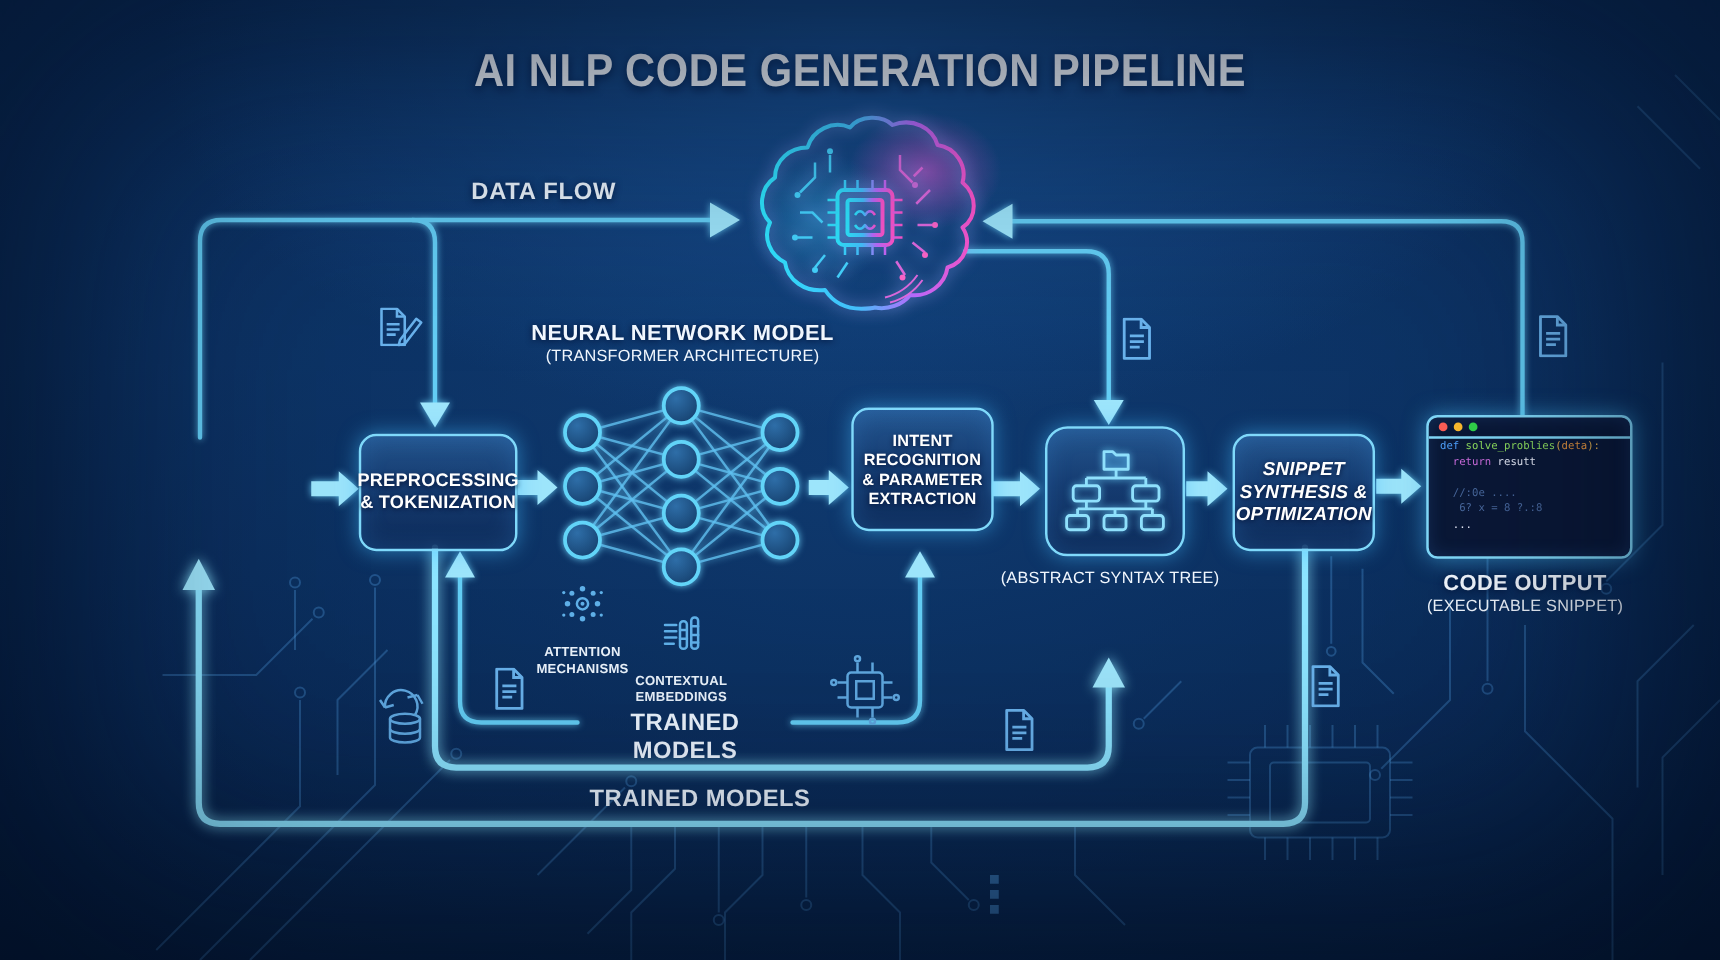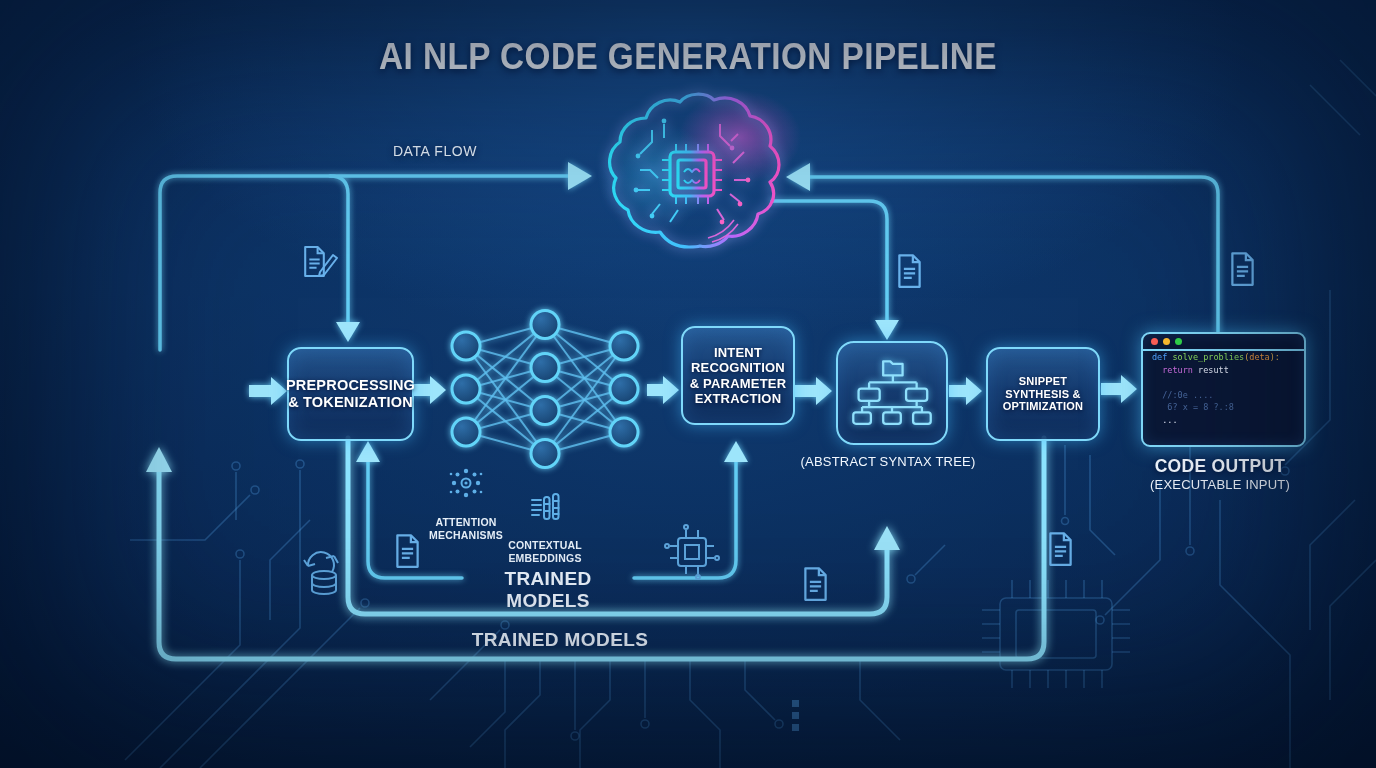--- a/index.html
+++ b/index.html
@@ -16,21 +16,21 @@
   .abs{position:absolute;}
   svg{display:block}
   .glowc{filter:drop-shadow(0 0 3px rgba(110,215,255,.85));}
   .glowb{filter:drop-shadow(0 0 5px rgba(140,230,255,.95));}
   .conn{stroke:#63cdf4;stroke-width:3.5;fill:none;stroke-linecap:round;}
   .conn-bright{stroke:#8ce4ff;stroke-width:5;fill:none;stroke-linecap:round;}
   .harrow{fill:#9de5fb;}
   .doc-icon{color:#69b2ec;}
   .page-title{left:0;top:36px;width:100%;text-align:center;font-size:37px;font-weight:700;
     letter-spacing:.5px;transform:scaleX(.9);text-shadow:0 2px 8px rgba(0,20,60,.8);}
-  .flow-label{font-size:14px;font-weight:400;letter-spacing:.6px;text-align:center;color:#edf6ff;
+  .flow-label{font-size:19px;font-weight:700;letter-spacing:.6px;text-align:center;color:#edf6ff;
     text-shadow:0 1px 6px rgba(0,20,60,.9);}
   .tm-label{font-size:19px;font-weight:600;letter-spacing:.4px;text-align:center;color:#edf6ff;}
   .node-box{
     border:2.5px solid #7fd9fb;border-radius:14px;
     background:linear-gradient(180deg,rgba(66,128,192,.42) 0%,rgba(24,62,116,.72) 45%,rgba(13,42,88,.88) 100%);
     box-shadow:0 0 16px rgba(70,190,255,.5), inset 0 0 20px rgba(70,160,240,.22);
     display:flex;flex-direction:column;align-items:center;justify-content:center;
     text-align:center;color:#fff;}
   .node-title{font-weight:700;white-space:pre-line;line-height:1.18;letter-spacing:.2px;
     text-shadow:0 1px 4px rgba(0,10,40,.8);}
@@ -314,40 +314,44 @@
         <rect x="70" y="45" width="24" height="14" rx="3"></rect>
         <path d="M28 59 V66 M82 59 V66 M20 66 H88 M20 66 V72 M54 66 V72 M88 66 V72"></path>
         <rect x="10" y="72" width="20" height="13" rx="3"></rect>
         <rect x="44" y="72" width="20" height="13" rx="3"></rect>
         <rect x="78" y="72" width="20" height="13" rx="3"></rect>
       </g>
     </svg>
   </div>
 
   <div class="abs node-box" style="left:986px;top:347px;width:110px;height:90px;">
-    <div class="node-title" style="font-size:11px;">SNIPPET
+    <div class="node-title" style="font-size:15px;font-style:italic;">SNIPPET
 SYNTHESIS &amp;
 OPTIMIZATION</div>
   </div>
 
   <div class="abs code-window">
     <div class="titlebar">
       <span class="wdot r"></span>
       <span class="wdot y"></span>
       <span class="wdot g"></span>
     </div>
     <div class="code-body"><div class="code-line"><span class="tok-kw">def </span><span class="tok-fn">solve_problies</span><span class="tok-pr">(</span><span class="tok-ar">deta</span><span class="tok-pr">):</span></div><div class="code-line"><span class="tok-pl">  </span><span class="tok-kw2">return </span><span class="tok-pl">resutt</span></div><div class="code-line">&nbsp;</div><div class="code-line"><span class="tok-cm">  //:0e ....</span></div><div class="code-line"><span class="tok-cm">   6? x = 8 ?.:8</span></div><div class="code-line"><span class="tok-pl">  ...</span></div></div>
   </div>
 
+  <div class="abs sec-label" style="left:396px;top:256px;width:300px;">
+    <div class="sec-title">NEURAL NETWORK MODEL</div>
+    <div class="sec-sub">(TRANSFORMER ARCHITECTURE)</div>
+  </div>
   <div class="abs sec-label" style="left:798px;top:453px;width:180px;">
     <div class="sec-sub">(ABSTRACT SYNTAX TREE)</div>
   </div>
   <div class="abs sec-label" style="left:1120px;top:456px;width:200px;">
     <div class="sec-title">CODE OUTPUT</div>
-    <div class="sec-sub">(EXECUTABLE INPUT)</div>
+    <div class="sec-sub">(EXECUTABLE SNIPPET)</div>
   </div>
 
   <div class="feature" style="left:416px;top:452px;width:100px;">
     <svg width="36" height="36" viewBox="0 0 36 36">
       <g fill="none" stroke="#5fb0e8" stroke-width="2">
           <circle cx="18" cy="18" r="4.5"></circle>
         </g>
       <circle cx="18" cy="18" r="1.6" fill="#5fb0e8"></circle>
       <g fill="#5fb0e8">
         <circle cx="18" cy="6" r="2.2"></circle>

